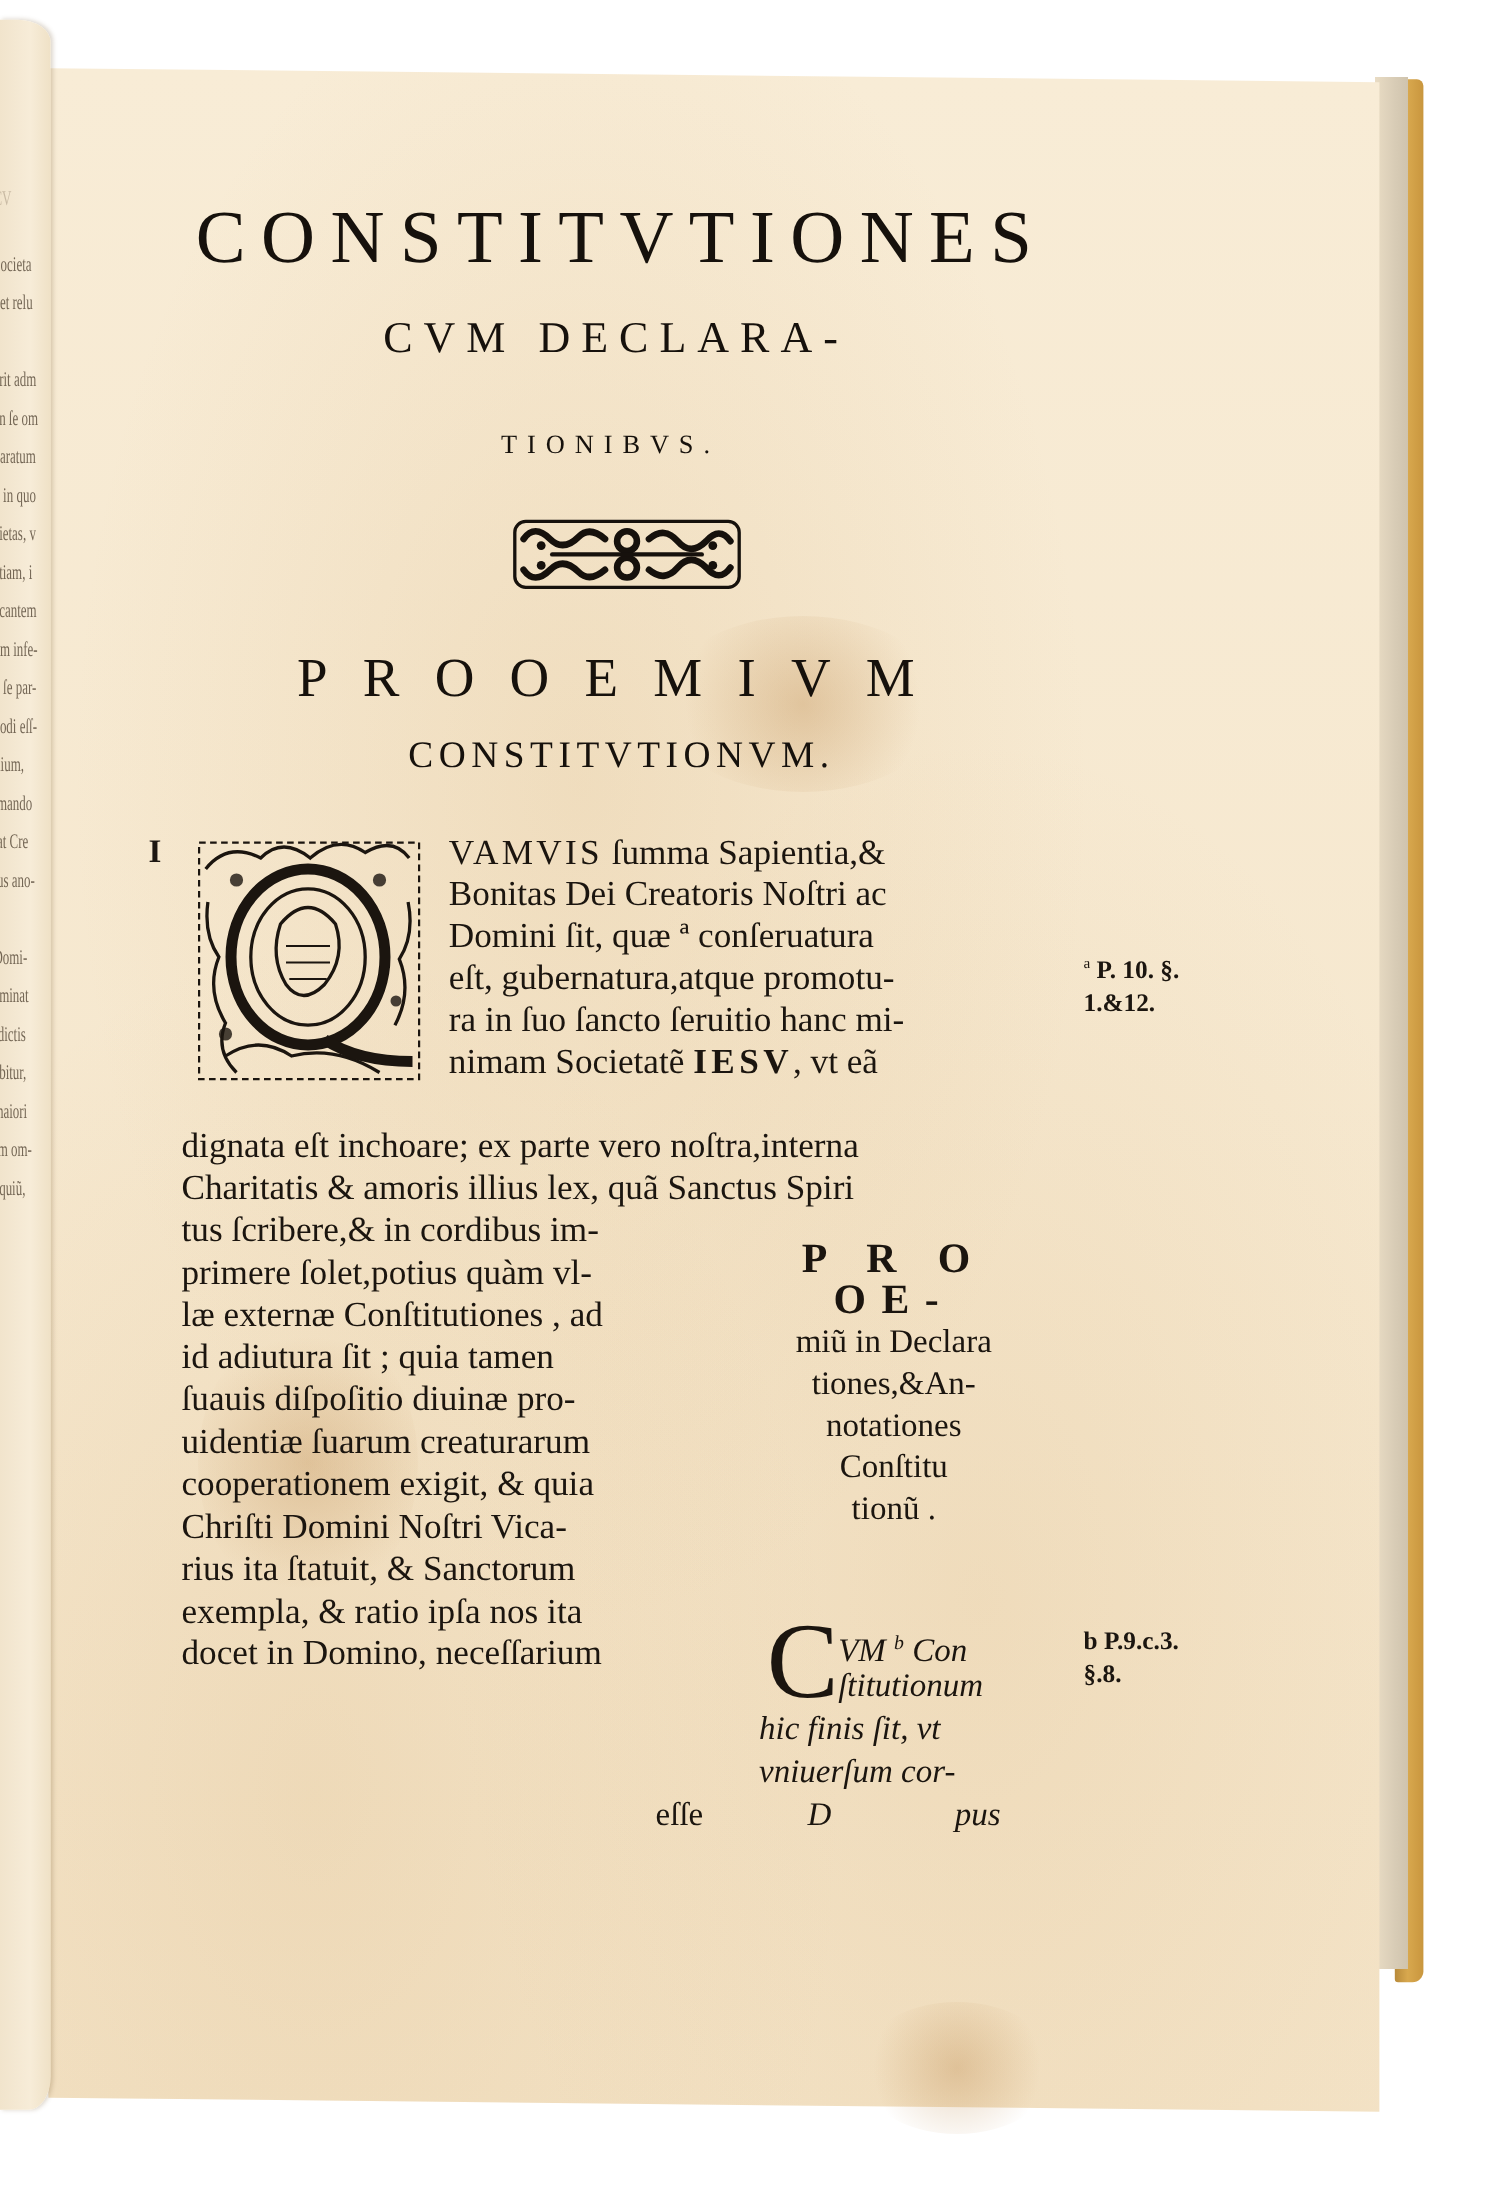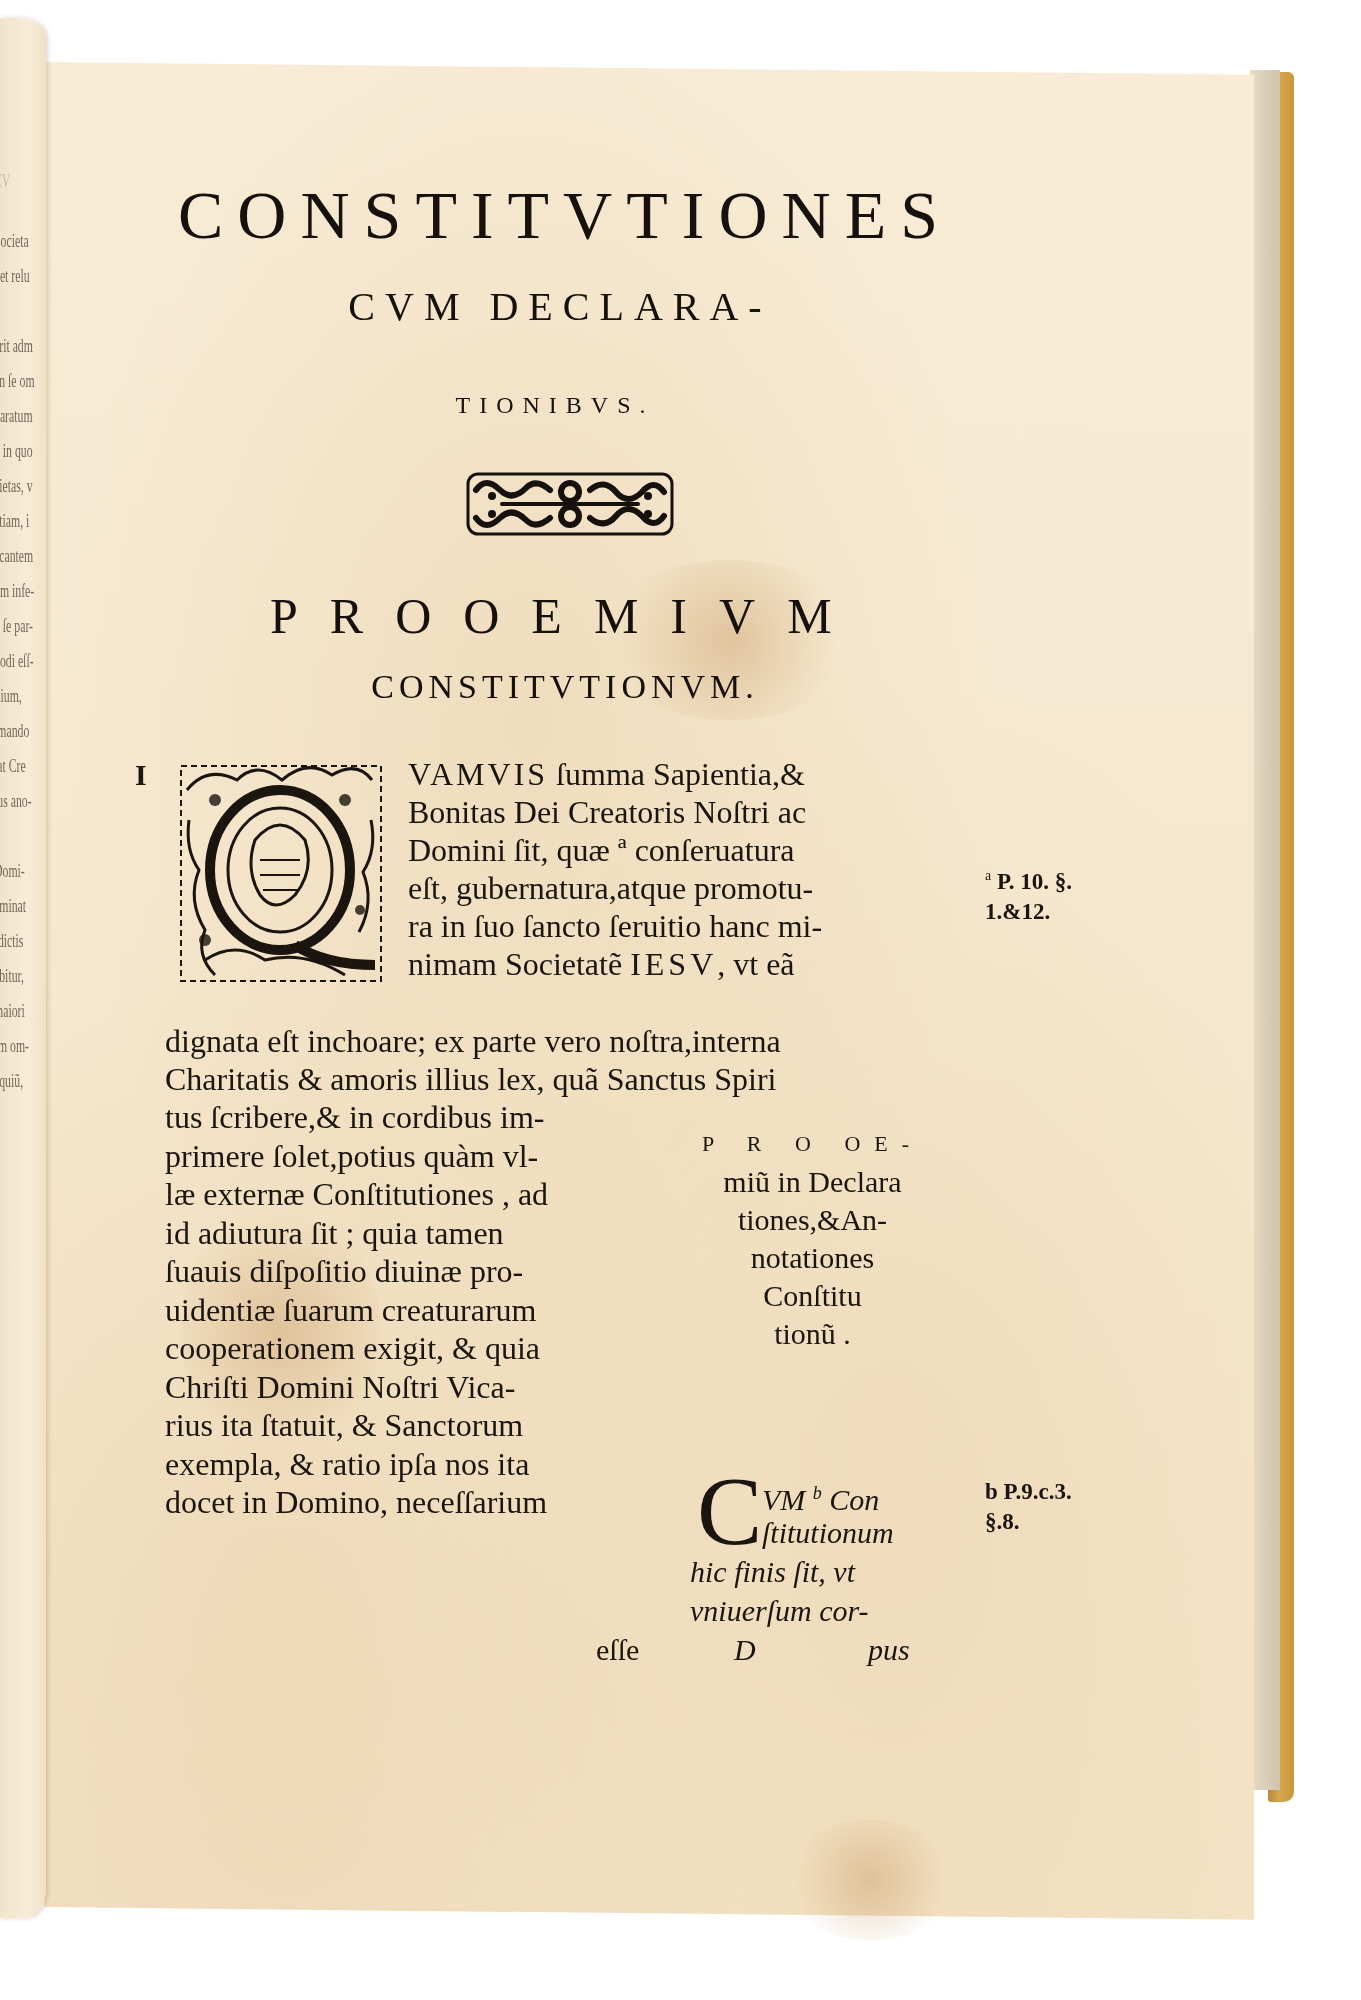--- a/index.html
+++ b/index.html
@@ -161,21 +161,21 @@
       color: #1b150f;
     }
     .body-text .line {
       display: block;
       height: 38px;
     }
     .body-text .caps {
       letter-spacing: 3px;
     }
     .body-text .bold {
-      font-weight: normal;
+      font-weight: bold;
       letter-spacing: 4px;
     }
 
     .first-block {
       left: 408px;
       top: 755px;
       width: 540px;
     }
     .full-block {
       left: 165px;
@@ -195,21 +195,22 @@
       left: 680px;
       top: 1125px;
       width: 265px;
       text-align: center;
       font-size: 30px;
       line-height: 38px;
       color: #1b150f;
     }
     .right-col .spaced {
       letter-spacing: 14px;
-      font-size: 22px;
+      font-size: 38px;
+      font-weight: bold;
     }
 
     .italic-block {
       position: absolute;
       left: 690px;
       top: 1474px;
       width: 280px;
       font-size: 30px;
       line-height: 39px;
       font-style: italic;

